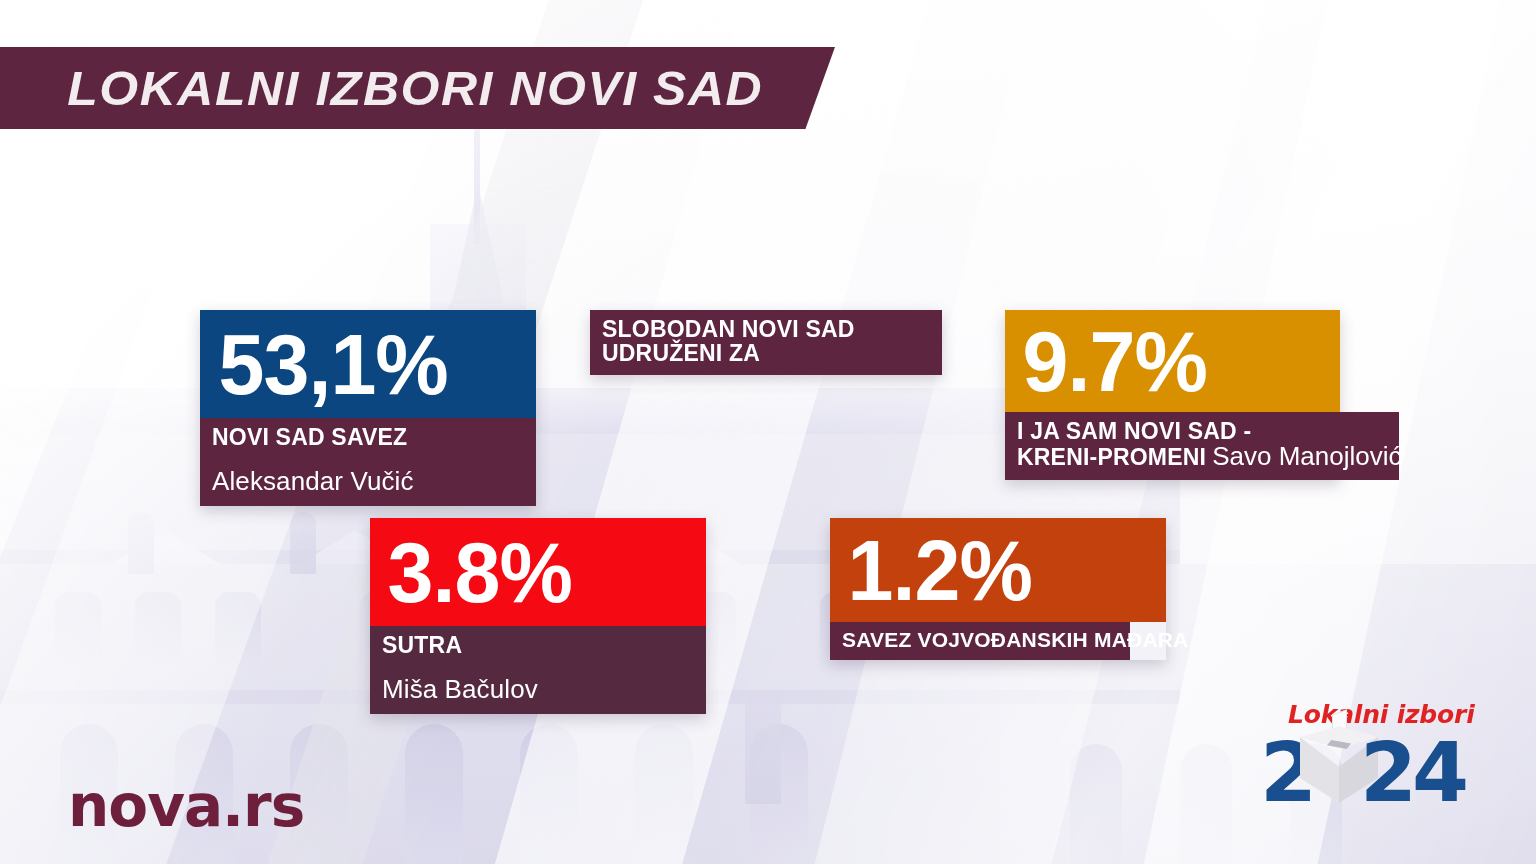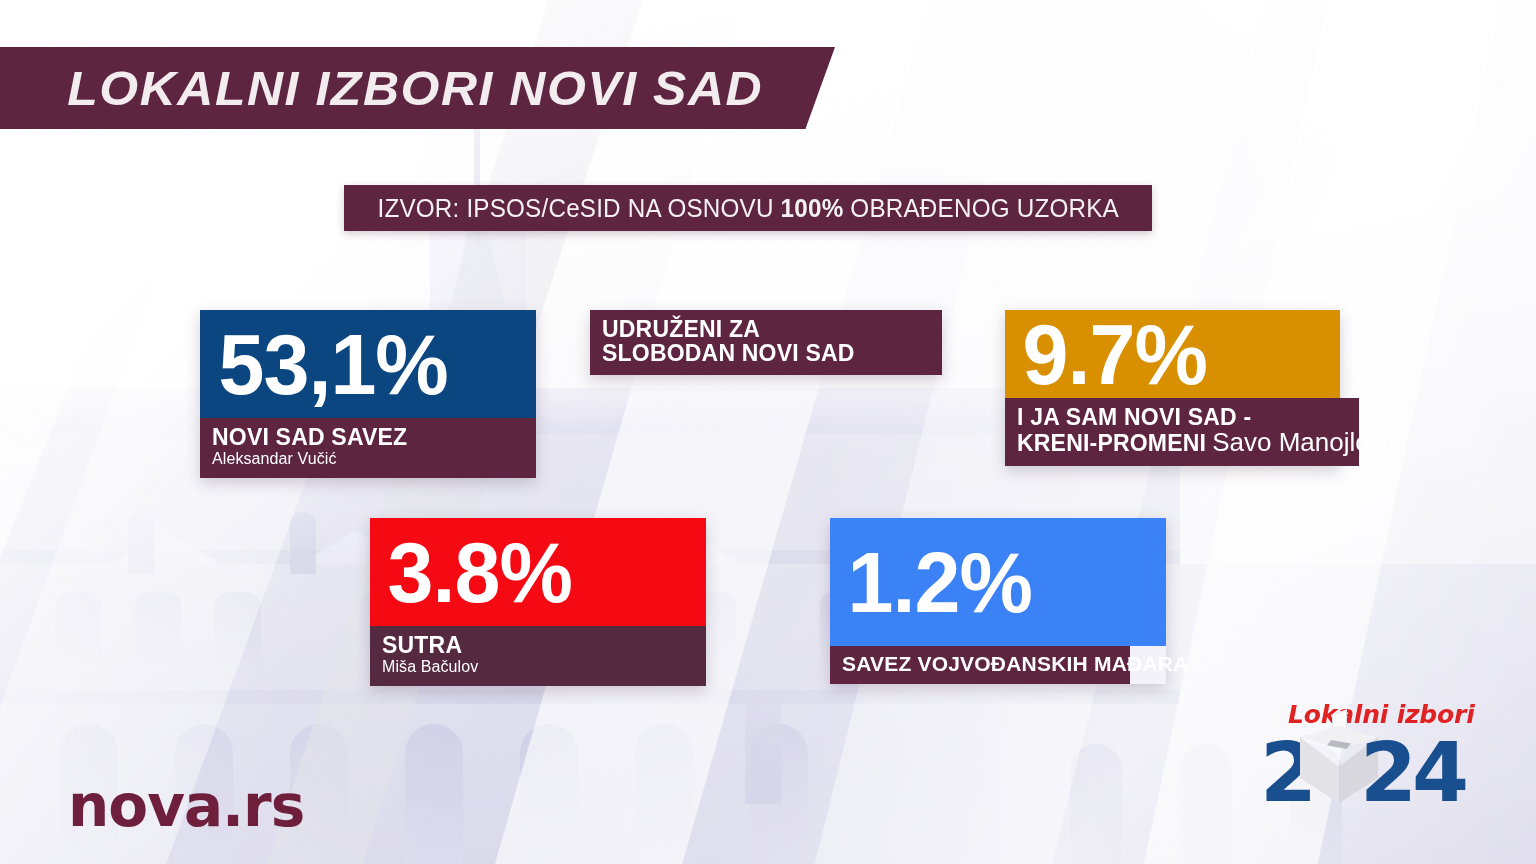--- a/index.html
+++ b/index.html
@@ -154,43 +154,43 @@
     padding:7px 12px 9px 12px;
   }
   .party{
     color:#ffffff; font-weight:bold; font-size:23px; line-height:1.06;
     letter-spacing:.2px; white-space:nowrap;
   }
   .party .cand-inline{
     font-weight:normal; font-size:26px; letter-spacing:0; padding-left:6px;
   }
   .cand{
-    color:#ffffff; font-weight:normal; font-size:16px; line-height:1.15;
-    letter-spacing:.1px; white-space:nowrap; margin-top:1px;
+    color:#ffffff; font-weight:normal; font-size:26px; line-height:1.15;
+    letter-spacing:.1px; white-space:nowrap; margin-top:18px;
   }
 
   
   #card-1{ left:200px; top:310px; width:336px; }
   #card-1 .pct-area{ background:#0b4680; height:108px; }
   #card-1 .label-bar{ width:336px; }
 
   #card-2{ left:590px; top:310px; width:352px; }
   #card-2 .pct-area{ background:#61488f; height:108px; }
   #card-2 .label-bar{ width:352px; }
 
   #card-3{ left:1005px; top:310px; width:335px; }
-  #card-3 .pct-area{ background:#d99000; height:88px; }
-  #card-3 .label-bar{ width:354px;padding-left:12px; }
+  #card-3 .pct-area{ background:#d99000; height:102px; }
+  #card-3 .label-bar{ width:394px;padding-left:12px; }
 
   #card-4{ left:370px; top:518px; width:336px; }
   #card-4 .pct-area{ background:#f50a14; height:108px; }
   #card-4 .label-bar{ width:336px; background:#55293f; }
 
   #card-5{ left:830px; top:518px; width:336px; }
-  #card-5 .pct-area{ background:#3b82f6; height:128px; }
+  #card-5 .pct-area{ background:#c2410c; height:104px; }
   #card-5 .label-bar{ width:300px;text-align:right; }
 
   
   .nova-logo{
     position:absolute; left:68px; top:772px;
     color:#6e1f3c; font-size:58px; font-weight:bold;
     letter-spacing:-1px; font-family:"DejaVu Sans", sans-serif;
   }
 
   
@@ -295,38 +295,35 @@
   <div class="ribbon" style="left:800px;top:-200px;width:180px;height:1300px;transform:rotate(16deg)"></div>
   <div class="ribbon soft" style="left:1080px;top:-200px;width:230px;height:1300px;transform:rotate(14deg)"></div>
   <div class="ribbon" style="left:1370px;top:-200px;width:170px;height:1300px;transform:rotate(12deg)"></div>
   <div class="sheen"></div>
   <div class="sheen2"></div>
 
   <div class="title-bar">
     <div class="title-text">LOKALNI IZBORI NOVI SAD</div>
   </div>
 
-  <div class="source-bar">
-    <div class="source-text"><span>IZVOR: IPSOS/CeSID NA OSNOVU </span><b>100%</b><span> OBRAĐENOG UZORKA</span></div>
-  </div>
 
   <div class="card" id="card-1">
     <div class="pct-area">
       <div class="pct">53,1%</div>
     </div>
     <div class="label-bar">
       <div class="party">NOVI SAD SAVEZ</div>
       <div class="cand">Aleksandar Vučić</div>
     </div>
   </div>
 
   <div class="card" id="card-2">
     <div class="label-bar">
+      <div class="party">SLOBODAN NOVI SAD</div>
       <div class="party">UDRUŽENI ZA</div>
-      <div class="party">SLOBODAN NOVI SAD</div>
     </div>
   </div>
 
   <div class="card" id="card-3">
     <div class="pct-area">
       <div class="pct">9.7%</div>
     </div>
     <div class="label-bar">
       <div class="party">I JA SAM NOVI SAD -</div>
       <div class="party"><span>KRENI-PROMENI</span><span class="cand-inline">Savo Manojlović</span></div>

